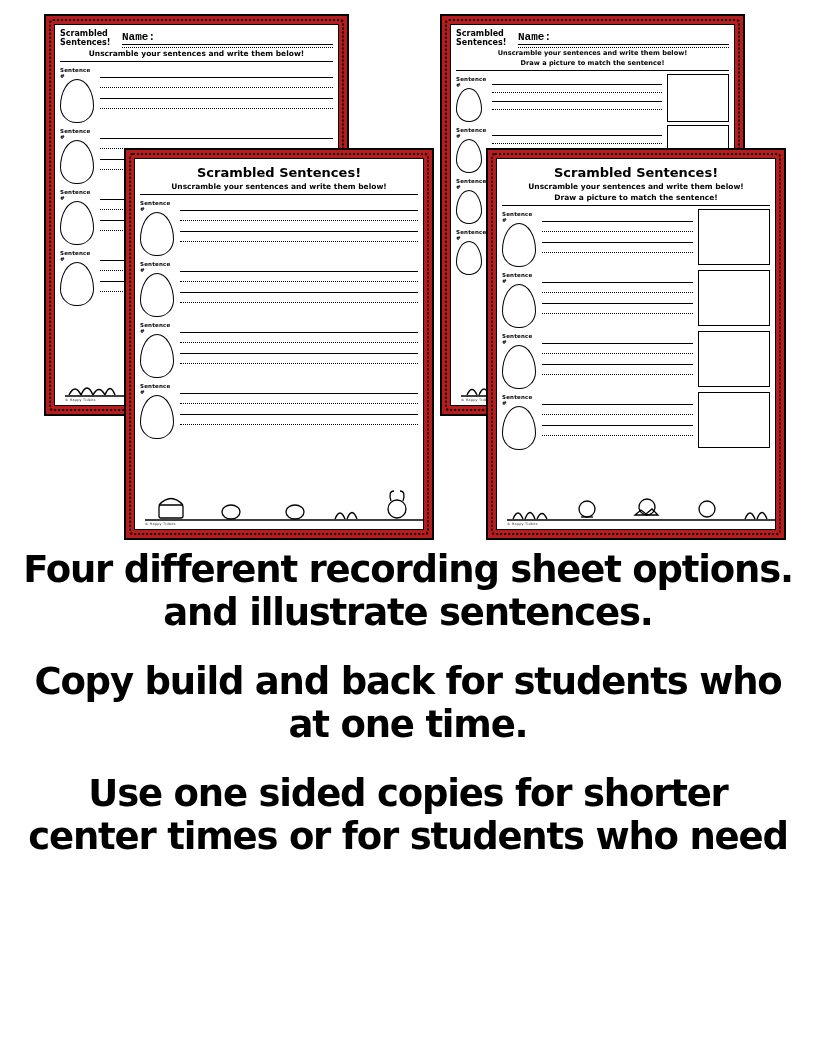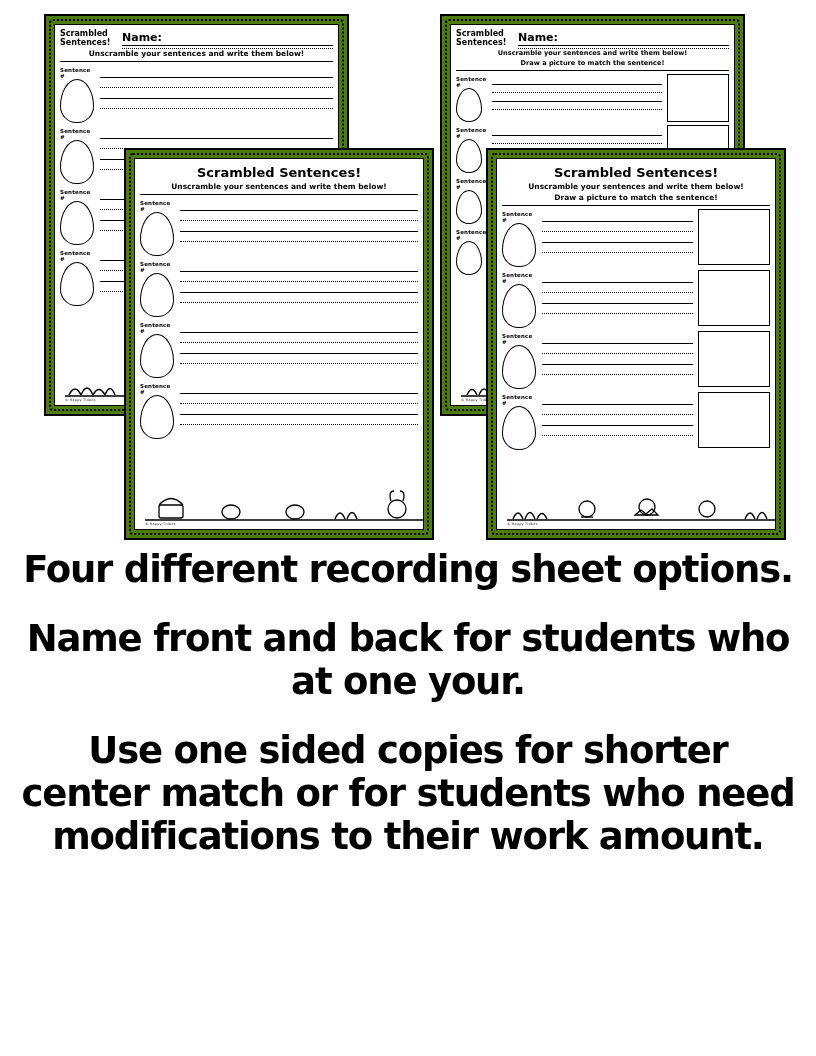--- a/index.html
+++ b/index.html
@@ -14,21 +14,21 @@
 
   
   .sheets {
     position: relative;
     width: 816px;
     height: 545px;
   }
 
   .sheet {
     position: absolute;
-    background: #4d7c0f;
+    background: #b91c1c;
     border: 2px solid #000;
     overflow: hidden;
   }
   
   .sheet .scallop {
     position: absolute;
     inset: 3px;
     border: 2px dotted #000;
     border-radius: 4px;
     pointer-events: none;
@@ -58,20 +58,21 @@
     flex: 0 0 56px;
   }
   .name-line {
     flex: 1 1 auto;
     font-size: 11px;
     font-weight: bold;
     border-bottom: 1px solid #000;
     padding-bottom: 1px;
     margin-top: 2px;
     position: relative;
+    font-family: Liberation Mono, monospace;
   }
   .name-line::after {
     content: "";
     position: absolute;
     left: 0; right: 0; bottom: -4px;
     border-bottom: 1px dotted #000;
   }
   .hdr-center {
     text-align: center;
     font-weight: bold;
@@ -474,27 +475,27 @@
         </svg>
         <div class="copyright">© Happy Tidbits</div>
       </div>
     </div>
   </div>
 
   <div class="textblock">
 
     <div class="para">
       <div class="line wide">Four different recording sheet options.</div>
+      <div class="line wide">and illustrate sentences.</div>
     </div>
 
     <div class="para">
-      <div class="line wide">Name front and back for students who</div>
-      <div class="line wide">at one your.</div>
+      <div class="line wide">Copy build and back for students who</div>
+      <div class="line wide">at one time.</div>
     </div>
 
     <div class="para">
       <div class="line wide">Use one sided copies for shorter</div>
-      <div class="line wide">center match or for students who need</div>
-      <div class="line wide">modifications to their work amount.</div>
+      <div class="line wide">center times or for students who need</div>
     </div>
 
   </div>
 </div>
 
 </body></html>

